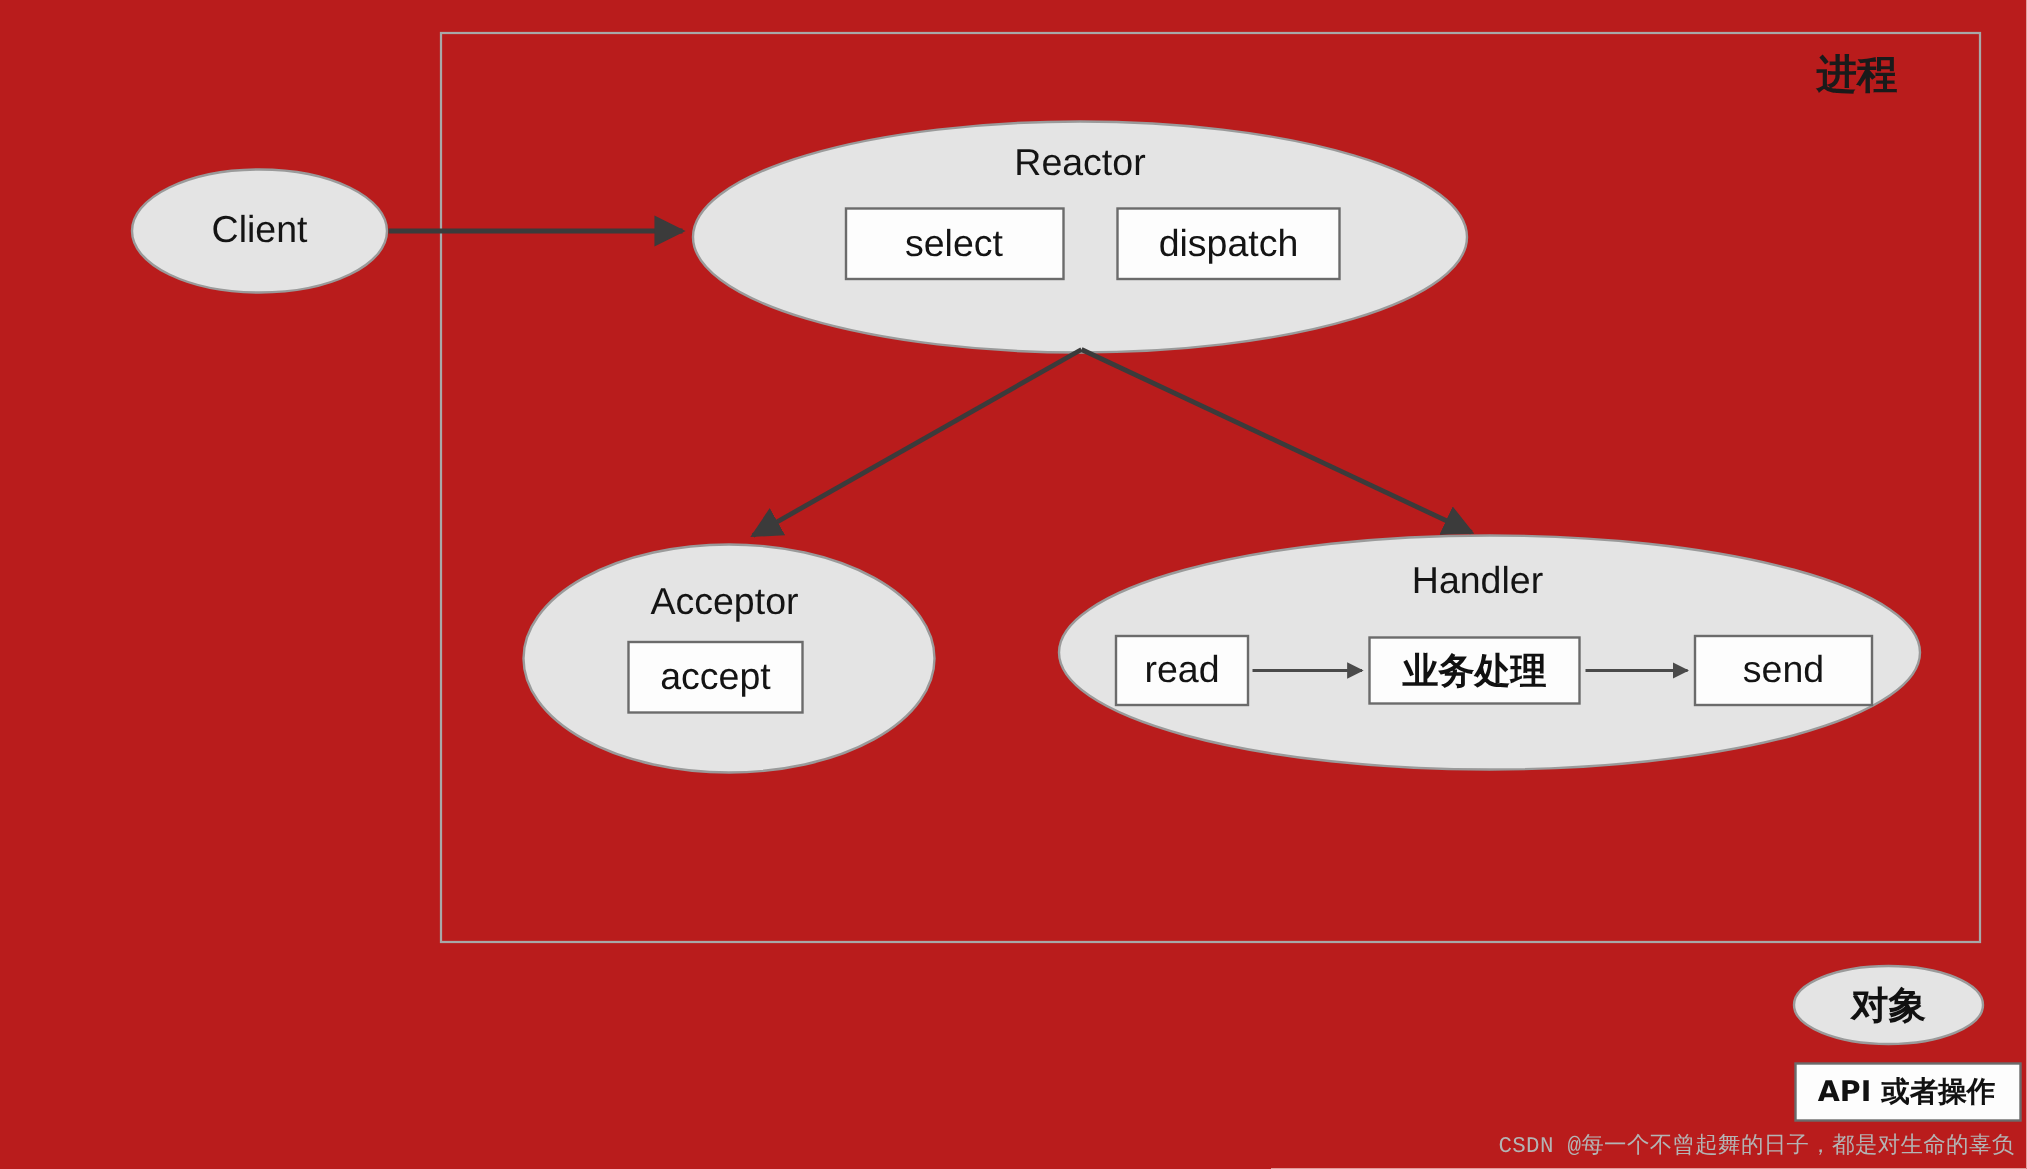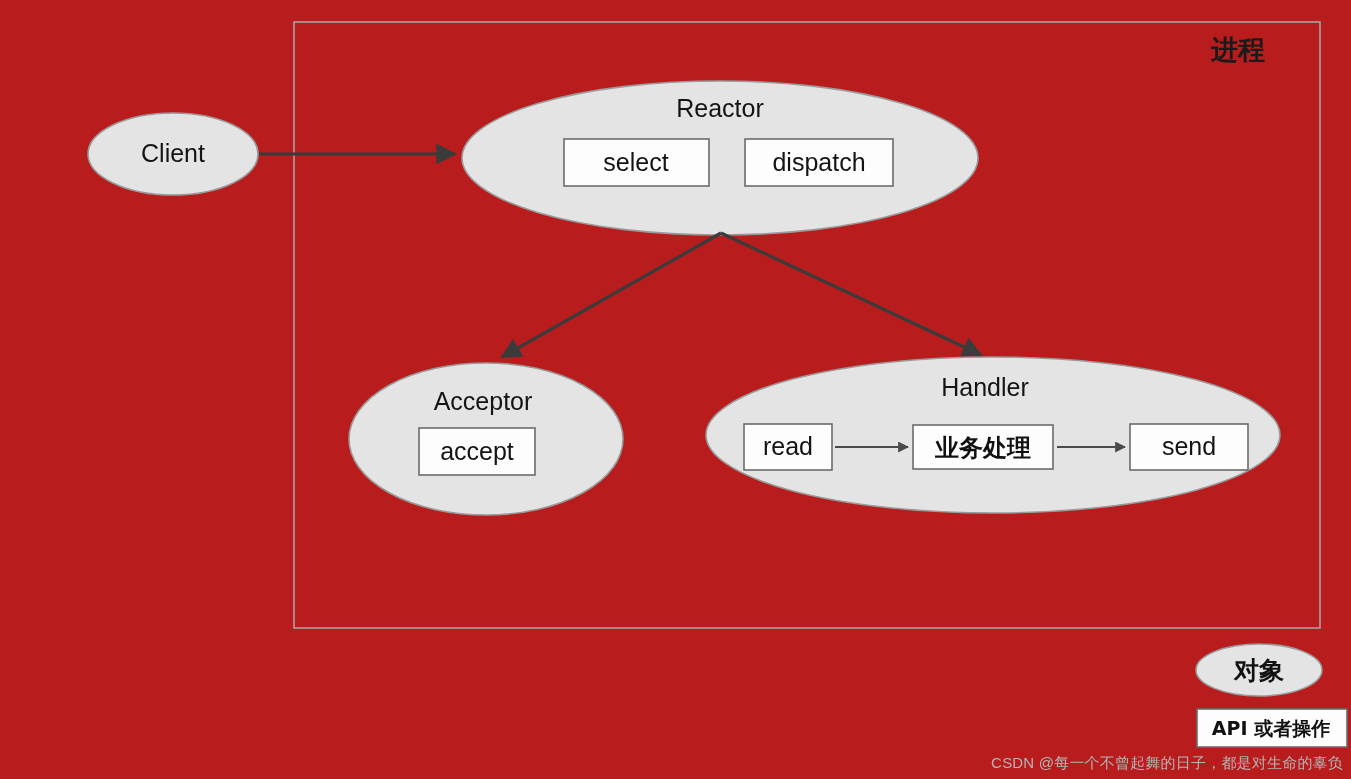--- a/index.html
+++ b/index.html
@@ -84,21 +84,21 @@
   .lbl-legend-api {
     font-family: "DejaVu Sans", "Liberation Sans", sans-serif;
     font-size: 19px;
     font-weight: 700;
     fill: #111111;
   }
   .watermark {
     position: absolute;
     right: 8px;
     bottom: 6px;
-    font-family: Liberation Sans, sans-serif;
+    font-family: Liberation Mono, monospace;
     font-size: 15px;
     color: #b4b4b4;
     white-space: nowrap;
     letter-spacing: 0.2px;
   }
 </style>
 </head>
 <body>
 
 <div id="canvas">

